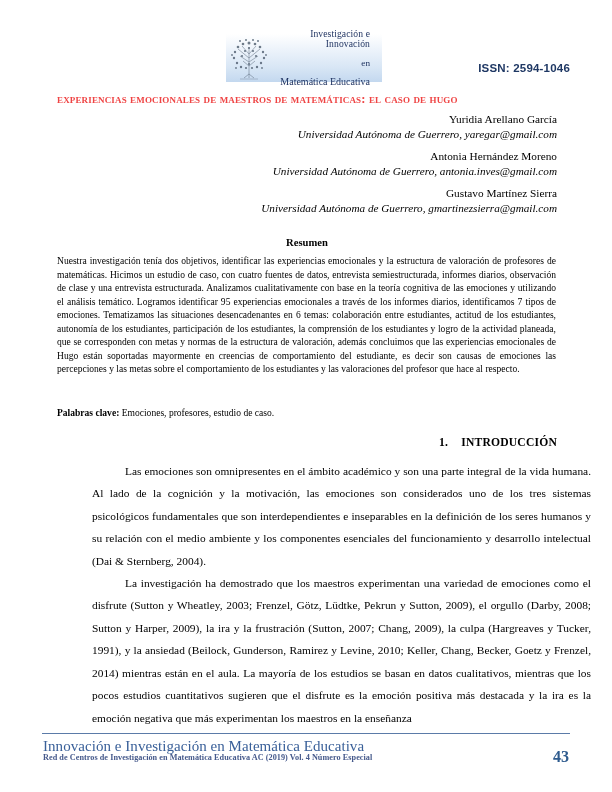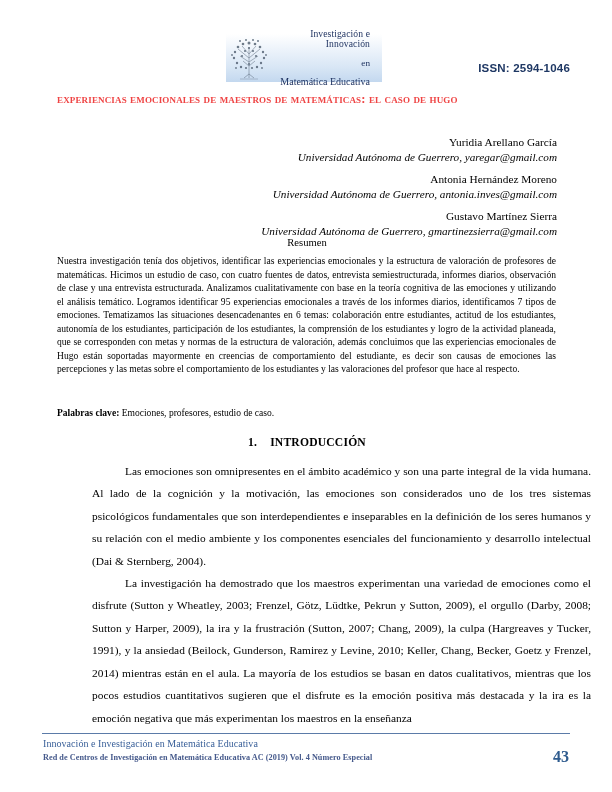--- a/index.html
+++ b/index.html
@@ -88,21 +88,21 @@
     text-transform: lowercase;
     letter-spacing: .15px;
     text-align: left;
     line-height: 1.2;
     color: #ef4444;
   }
 
   
   .authors {
     position: absolute;
-    top: 135px;
+    top: 112px;
     left: 57px;
     width: 500px;
     text-align: right;
   }
   .author-group { margin-bottom: 7px; }
   .author-name {
     font-size: 11.3px;
     line-height: 1.32;
     color: #000;
   }
@@ -113,21 +113,21 @@
     color: #000;
   }
 
   
   .abstract-head {
     position: absolute;
     top: 237px;
     left: 57px;
     width: 500px;
     text-align: center;
-    font-weight: normal;
+    font-weight: bold;
     font-size: 10.6px;
   }
   .abstract-body {
     position: absolute;
     top: 254px;
     left: 57px;
     width: 499px;
     font-size: 9.55px;
     line-height: 1.42;
     text-align: justify;
@@ -143,21 +143,21 @@
     text-align: left;
   }
   .keywords b { font-weight: bold; }
 
   
   .section-head {
     position: absolute;
     top: 436px;
     left: 57px;
     width: 500px;
-    text-align: center;
+    text-align: right;
     font-weight: bold;
     font-size: 11.6px;
     letter-spacing: .2px;
   }
   .section-head .num { margin-right: 13px; }
 
   .body-text {
     position: absolute;
     left: 57px;
     width: 499px;
@@ -177,21 +177,21 @@
     left: 42px;
     top: 733px;
     width: 528px;
     height: 0;
     border-top: 1px solid #5b7ba8;
   }
   .footer-line-1 {
     position: absolute;
     left: 43px;
     top: 738px;
-    font-size: 10px;
+    font-size: 15px;
     color: #3a6099;
     letter-spacing: .05px;
     white-space: nowrap;
   }
   .footer-line-2 {
     position: absolute;
     left: 43px;
     top: 753px;
     font-size: 8.2px;
     font-weight: bold;

